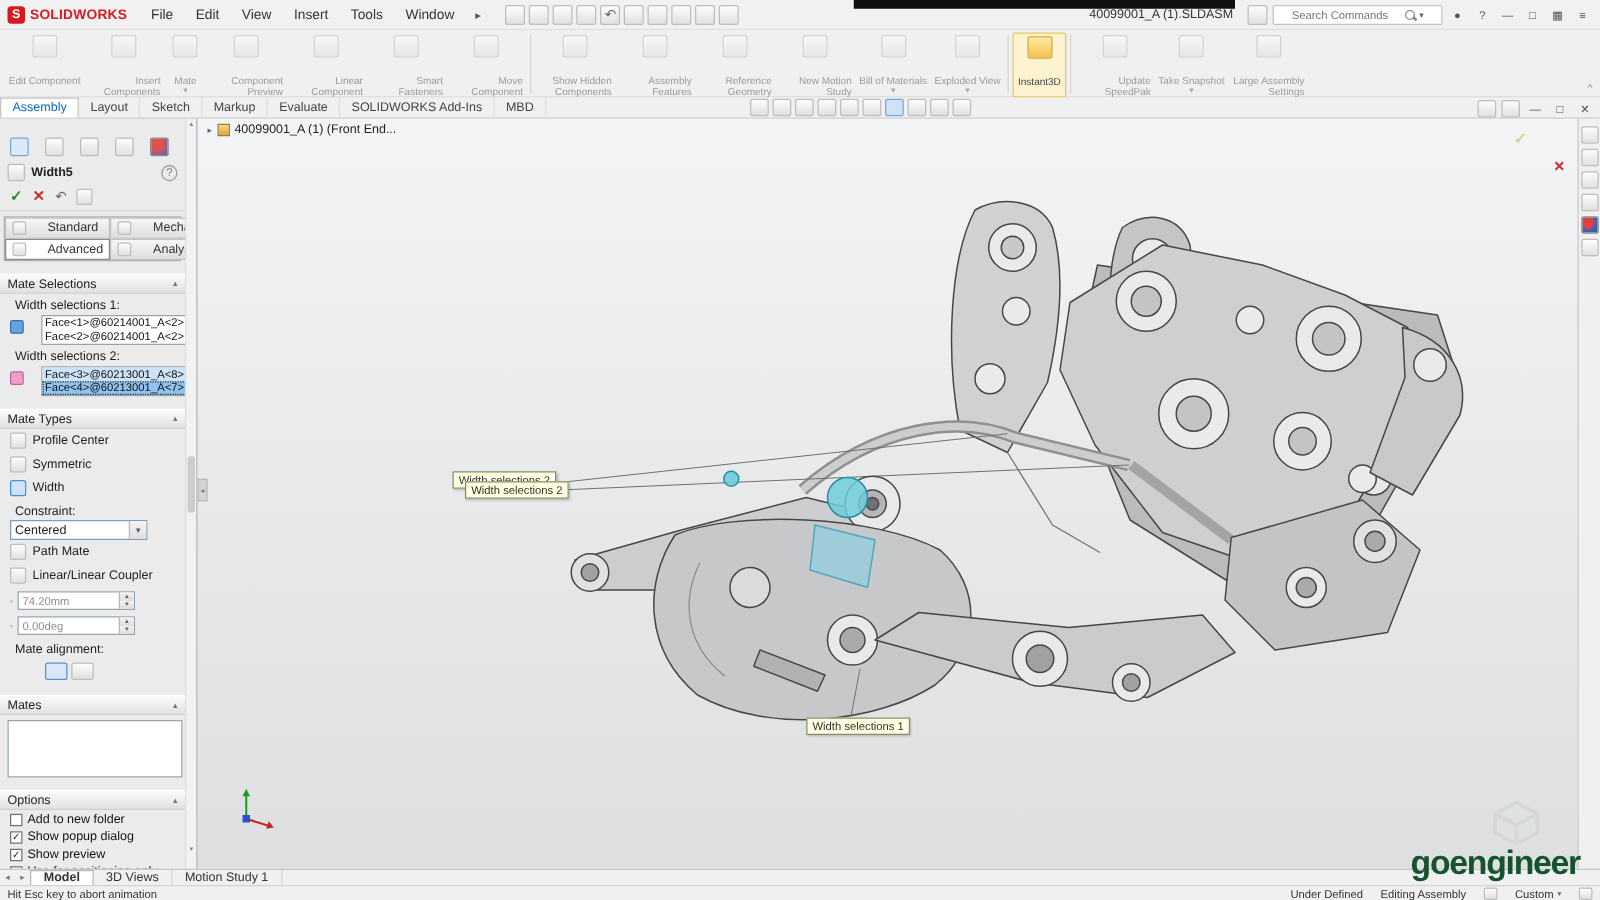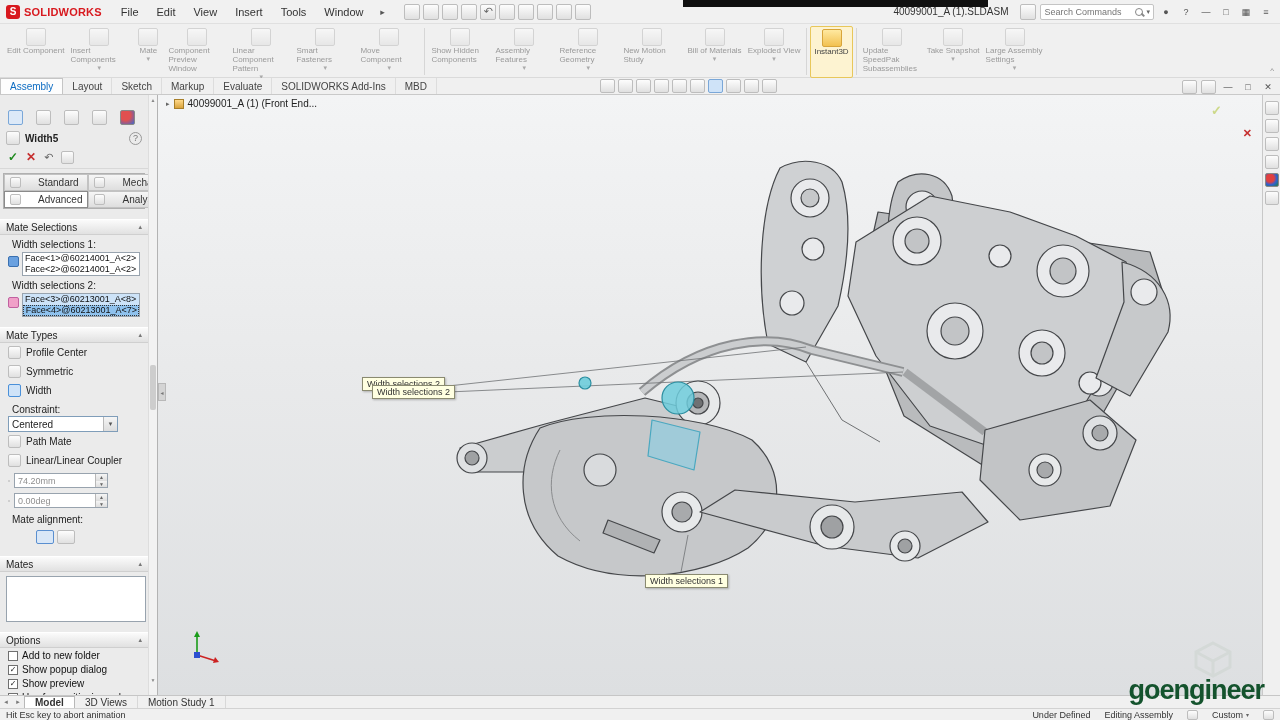--- a/index.html
+++ b/index.html
@@ -24,38 +24,38 @@
     border-bottom:1px solid #e0e0e0;
   }
   .logo-mark { width:14px; height:14px; border-radius:3px; background:#d8191f; color:#fff;
     font-weight:bold; font-size:10px; display:flex; align-items:center; justify-content:center; }
   .logo-text { color:#d8191f; font-weight:bold; font-size:11px; letter-spacing:.2px; margin-right:8px; }
   .menu-item { padding:3px 7px; font-size:11px; color:#333; }
   .tb-strip { display:flex; gap:3px; margin-left:10px; align-items:center; }
   #black-strip { position:absolute; left:683px; top:0; width:305px; height:7px; background:#101010; }
   .doc-title { font-size:10px; color:#333; margin-left:auto; white-space:nowrap; }
   .searchbox { display:flex; align-items:center; background:#fff; border:1px solid #c4c4c4;
-    border-radius:2px; height:16px; padding:0 3px; gap:3px; }
+    border-radius:2px; height:16px; padding:0 14px; gap:3px; }
   .searchbox input { border:none; outline:none; width:88px; font-size:9px; color:#444;
     font-family:"Liberation Sans",sans-serif; }
   .mag { width:8px; height:8px; border:1.5px solid #888; border-radius:50%; position:relative; flex:none; }
   .mag::after { content:""; position:absolute; width:4px; height:1.5px; background:#888;
     transform:rotate(45deg); right:-3px; bottom:-1px; }
   .winbtn { width:16px; height:16px; display:flex; align-items:center; justify-content:center;
     color:#555; font-size:9px; }
   
   #ribbon {
     position:absolute; top:24px; left:0; right:0; height:54px;
     background:#f0f0f0; border-bottom:1px solid #dadada;
     display:flex; align-items:flex-start; padding:2px 2px 0 4px;
   }
   .rbtn { display:flex; flex-direction:column; align-items:center; padding:2px 3px 0 3px;
     max-width:64px; min-width:34px; height:52px; }
   .rbtn .ricon { width:20px; height:18px; }
-  .rlabel { font-size:8px; line-height:9px; text-align:left; color:#9a9a9a; margin-top:0; }
+  .rlabel { font-size:8px; line-height:9px; text-align:right; color:#9a9a9a; margin-top:14px; }
   .rcaret { font-size:7px; color:#aaa; line-height:7px; }
   .rbtn.active { background:#fdf3d1; border:1px solid #e8c75a; border-radius:2px; }
   .rbtn.active .ricon { background:linear-gradient(#ffe9a0,#f2c150); border-color:#d8a53a; }
   .rbtn.active .rlabel { color:#444; }
   .rsep { width:1px; align-self:stretch; background:#d6d6d6; margin:2px 3px; }
   #ribbon-collapse { position:absolute; right:6px; bottom:2px; font-size:8px; color:#888; }
   
   #tabrow {
     position:absolute; top:78px; left:0; right:0; height:17px;
     background:#f0f0f0; border-bottom:1px solid #c9c9c9;
@@ -86,21 +86,21 @@
     background:linear-gradient(#f6f6f6,#dedede); border:1px solid #c2c2c2; }
   .pm-tab.active { background:#fff; border-color:#8a8a8a; }
   .pm-tab .ticon { width:11px; height:11px; }
   .grp {
     height:16px; display:flex; align-items:center; padding:0 6px; margin-top:10px;
     background:linear-gradient(#fbfbfb,#e1e1e1);
     border-top:1px solid #fff; border-bottom:1px solid #cfcfcf; color:#222;
   }
   .grp .chev { margin-left:auto; font-size:7px; color:#777; }
   .pm-label { padding:4px 0 1px 12px; color:#222; }
-  .selrow { display:flex; gap:3px; padding:1px 0 0 8px; align-items:flex-start; }
+  .selrow { display:flex; gap:14px; padding:1px 0 0 8px; align-items:flex-start; }
   .seltag { width:11px; height:11px; border-radius:2px; margin-top:4px; flex:none; }
   .seltag.blue { background:#6aa1e0; border:1px solid #3a70b0; }
   .seltag.pink { background:#f0a0c8; border:1px solid #c060a0; }
   .listbox { background:#fff; border:1px solid #98a3ae; width:118px; }
   .listbox .item { font-size:9px; height:11px; line-height:11px; padding:0 2px;
     white-space:nowrap; overflow:hidden; color:#111; }
   .item.hl { background:#cde3f8; }
   .item.hl2 { background:#8fc2ee; outline:1px dotted #333; outline-offset:-1px;text-align:right; }
   .trow { display:flex; align-items:center; gap:5px; padding:3px 0 3px 8px; color:#222; }
   .trow .ticon { width:13px; height:13px; }

